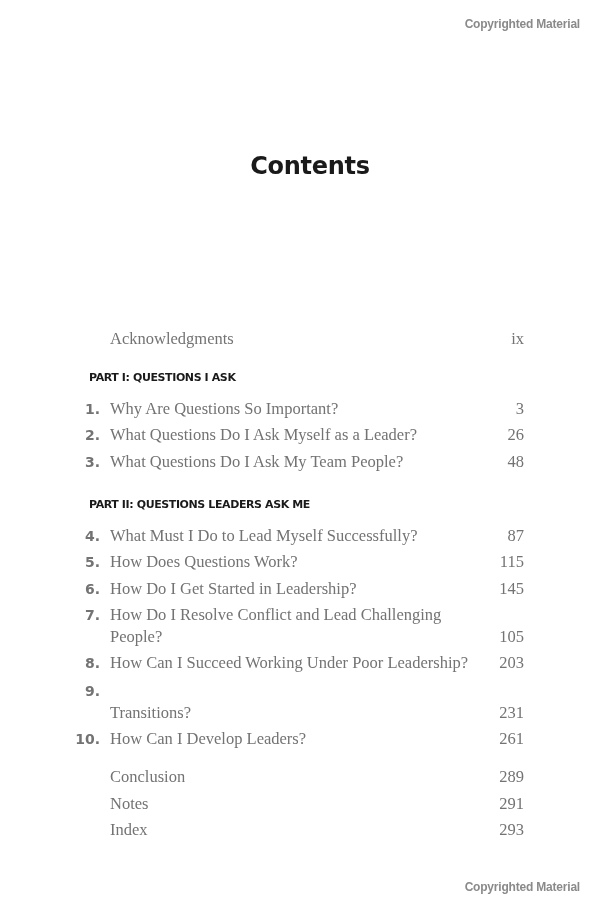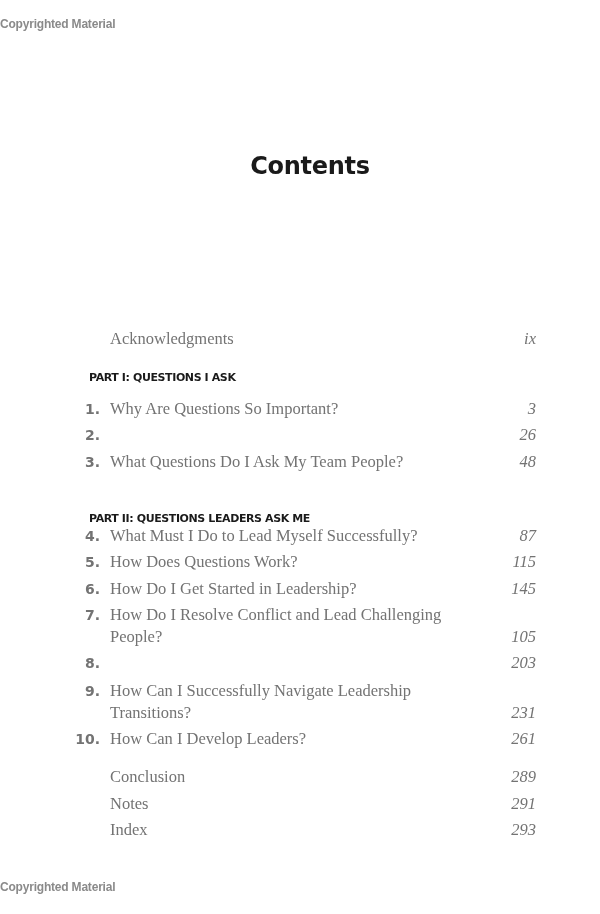--- a/index.html
+++ b/index.html
@@ -1,18 +1,18 @@
 <!DOCTYPE html>
 <html><head>
 <meta charset="utf-8">
 <style>
   html, body { margin: 0; padding: 0; background: #ffffff; }
   body { width: 600px; height: 914px; position: relative; overflow: hidden; }
   .watermark {
-    position: absolute; left: 0; width: 580px; text-align: left;
+    position: absolute; left: 0; width: 580px; text-align: right;
     font-family: "Liberation Sans", sans-serif; font-size: 12px; color: #8a8a8a;
     font-weight: bold; letter-spacing: -0.2px;
   }
   .wm-top { top: 17px; }
   .wm-bottom { top: 880px; }
   .title {
     position: absolute; top: 152px; left: 0; width: 600px; text-align: center;
     font-family: "DejaVu Sans", sans-serif; font-weight: bold; font-size: 24px; color: #1a1a1a;
     letter-spacing: -0.3px;
     margin-left: 10px;
@@ -20,21 +20,21 @@
   .toc { position: absolute; left: 0; top: 0; width: 600px; }
   .row {
     position: absolute; left: 0; width: 600px; height: 22px;
     font-family: "Liberation Serif", serif; font-size: 16.5px; color: #737373;
   }
   .row .num {
     position: absolute; right: 500px; text-align: right;
     font-family: "DejaVu Sans", sans-serif; font-weight: bold; font-size: 14px; top: 2px;
   }
   .row .label { position: absolute; left: 110px; white-space: nowrap; }
-  .row .page { position: absolute; right: 64px; text-align: right; font-style: italic; }
+  .row .page { position: absolute; right: 76px; text-align: right; }
   .part {
     position: absolute; left: 89px;
     font-family: "DejaVu Sans", sans-serif; font-weight: bold; font-size: 11px; color: #1a1a1a;
     letter-spacing: -0.4px;
   }
 </style>
 </head>
 <body>
 
 <div class="watermark wm-top">Copyrighted Material</div>
@@ -50,29 +50,30 @@
 
   <div class="part" style="top:371px">PART I: QUESTIONS I ASK</div>
 
   <div class="row" style="top:399px">
     <span class="num">1.</span>
     <span class="label">Why Are Questions So Important?</span>
     <span class="page">3</span>
   </div>
   <div class="row" style="top:425px">
     <span class="num">2.</span>
+    <span class="label">What Questions Do I Ask Myself as a Leader?</span>
     <span class="page">26</span>
   </div>
   <div class="row" style="top:452px">
     <span class="num">3.</span>
     <span class="label">What Questions Do I Ask My Team People?</span>
     <span class="page">48</span>
   </div>
 
-  <div class="part" style="top:512px">PART II: QUESTIONS LEADERS ASK ME</div>
+  <div class="part" style="top:498px">PART II: QUESTIONS LEADERS ASK ME</div>
 
   <div class="row" style="top:526px">
     <span class="num">4.</span>
     <span class="label">What Must I Do to Lead Myself Successfully?</span>
     <span class="page">87</span>
   </div>
   <div class="row" style="top:552px">
     <span class="num">5.</span>
     <span class="label">How Does Questions Work?</span>
     <span class="page">115</span>
@@ -85,25 +86,25 @@
   <div class="row" style="top:605px">
     <span class="num">7.</span>
     <span class="label">How Do I Resolve Conflict and Lead Challenging</span>
   </div>
   <div class="row" style="top:627px">
     <span class="label">People?</span>
     <span class="page">105</span>
   </div>
   <div class="row" style="top:653px">
     <span class="num">8.</span>
+    <span class="label">How Can I Succeed Working Under Poor Leadership?</span>
     <span class="page">203</span>
   </div>
   <div class="row" style="top:681px">
     <span class="num">9.</span>
-    <span class="label">How Can I Successfully Navigate Leadership</span>
   </div>
   <div class="row" style="top:703px">
     <span class="label">Transitions?</span>
     <span class="page">231</span>
   </div>
   <div class="row" style="top:729px">
     <span class="num">10.</span>
     <span class="label">How Can I Develop Leaders?</span>
     <span class="page">261</span>
   </div>

